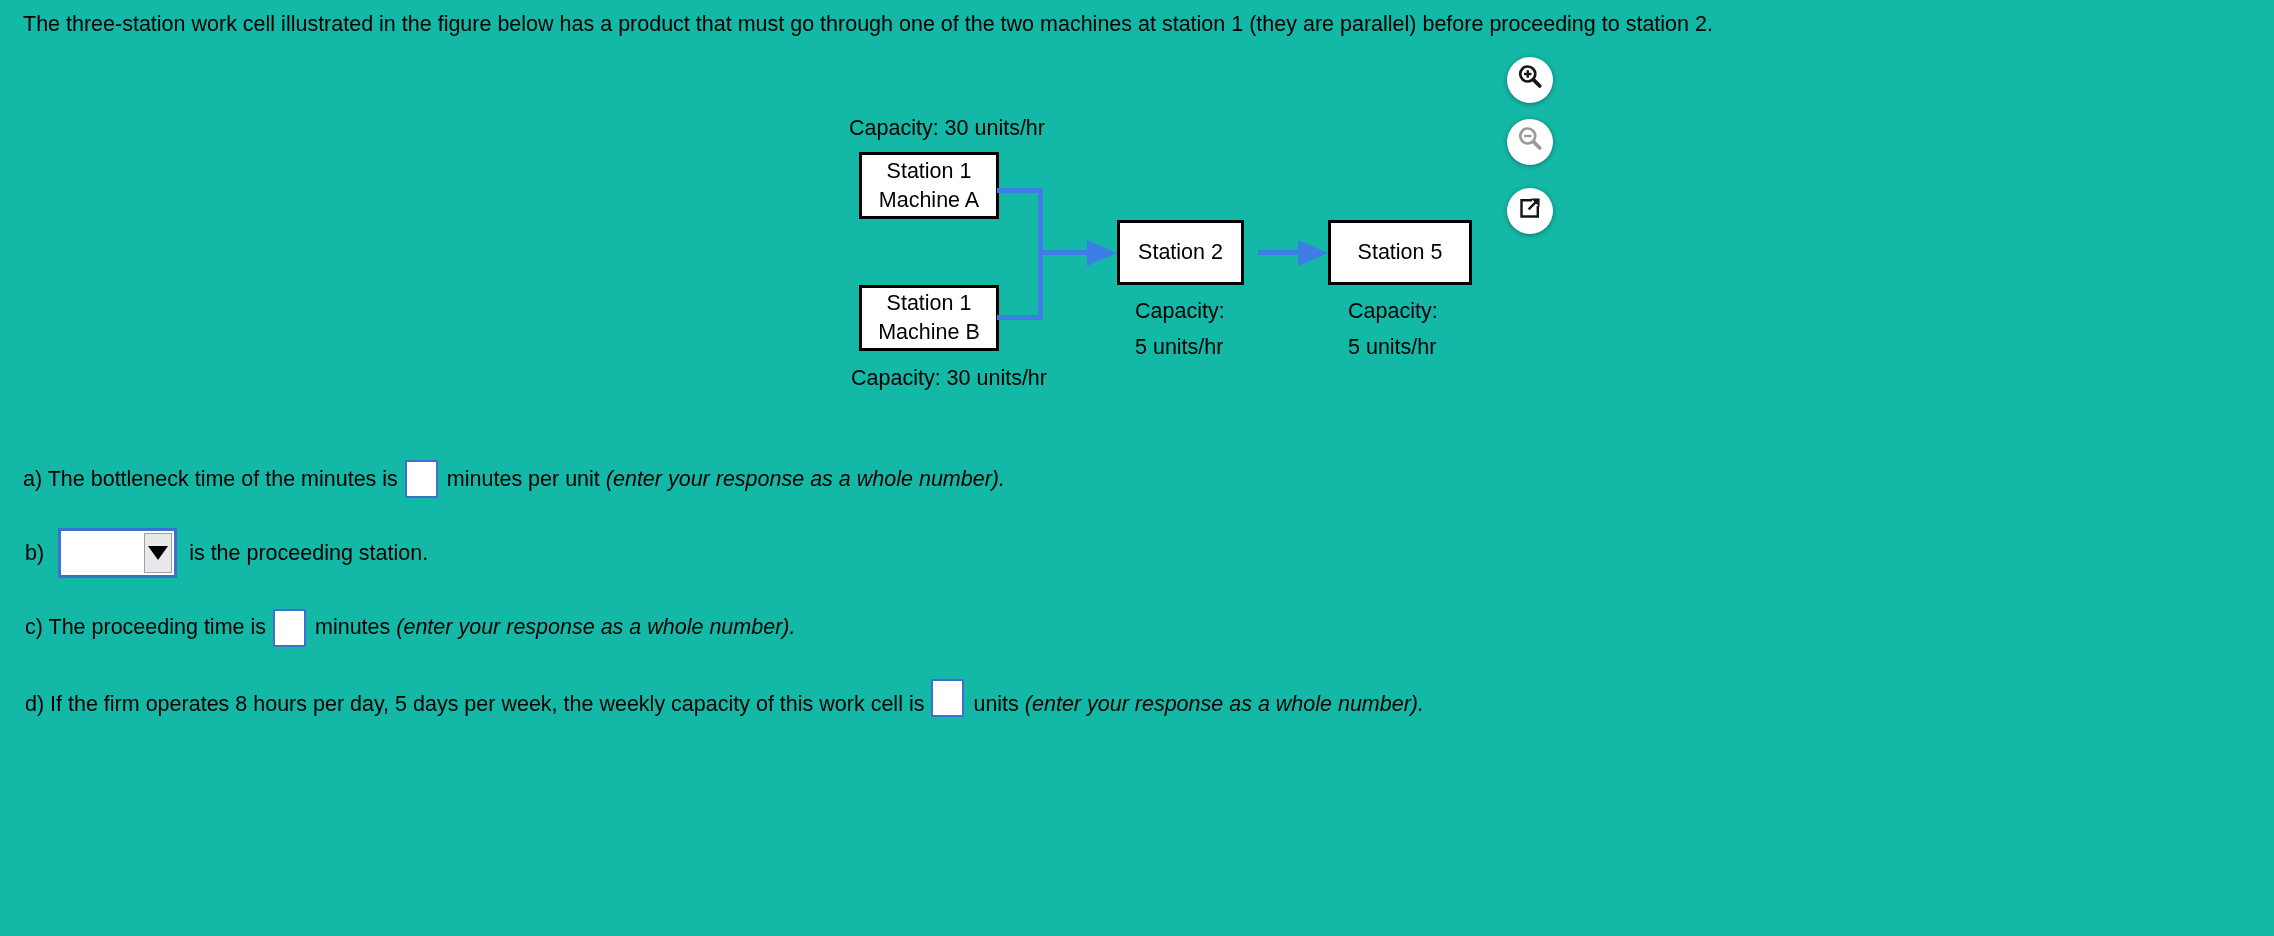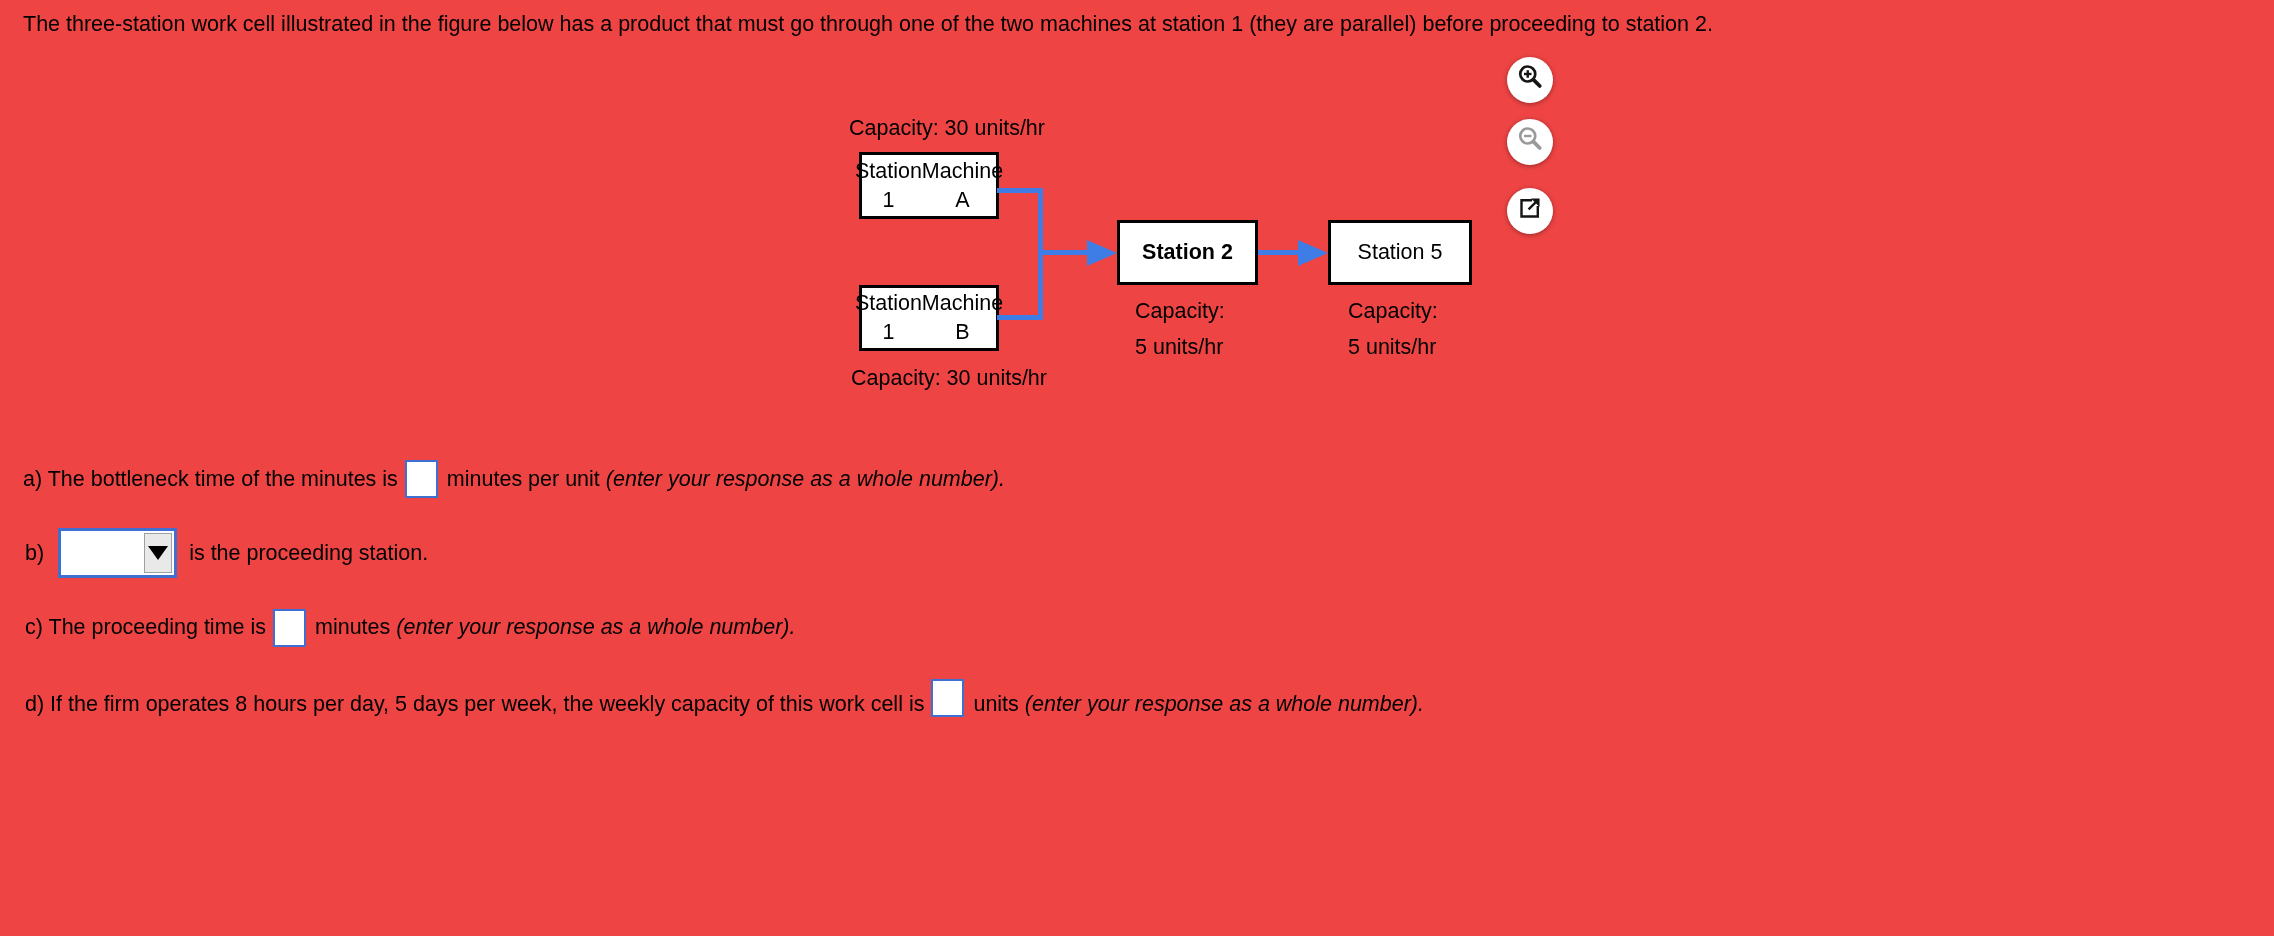--- a/index.html
+++ b/index.html
@@ -1,25 +1,25 @@
 <!DOCTYPE html>
 <html><head>
 <meta charset="utf-8">
 <style>
   html,body{margin:0;padding:0;background:#fff;}
   body{font-family:"Liberation Sans", sans-serif;color:#000;}
-  .canvas{position:relative;width:2274px;height:936px;background:#ef4444;overflow:hidden;font-size:21.5px;}
+  .canvas{position:relative;width:2274px;height:936px;background:#14b8a6;overflow:hidden;font-size:21.5px;}
 
   .abs{position:absolute;}
 
   
   .statement{left:23px;top:12px;white-space:nowrap;}
 
   
-  .node{box-sizing:border-box;border:3px solid #000;background:#fff;display:flex;flex-direction:row;align-items:center;justify-content:center;text-align:center;line-height:29px;}
+  .node{box-sizing:border-box;border:3px solid #000;background:#fff;display:flex;flex-direction:column;align-items:center;justify-content:center;text-align:center;line-height:29px;}
   .lbl{white-space:nowrap;margin-left:36px;}
   .cap2{line-height:36px;white-space:nowrap;}
 
   
   .line{background:#3e7de5;}
   .ah{width:0;height:0;border-top:13px solid transparent;border-bottom:13px solid transparent;border-left:30px solid #3e7de5;}
 
   
   .iconbtn{width:46px;height:46px;border-radius:50%;background:#fff;box-shadow:0 1px 5px rgba(0,0,0,.38);display:flex;align-items:center;justify-content:center;cursor:pointer;}
 
@@ -48,21 +48,21 @@
       <div>Machine A</div>
     </div>
 
     <div class="abs node" style="left:859px;top:285px;width:140px;height:66px;">
       <div>Station 1</div>
       <div>Machine B</div>
     </div>
 
     <div class="abs lbl" style="left:815px;top:366px;">Capacity: 30 units/hr</div>
 
-    <div class="abs node" style="left:1117px;top:220px;width:141px;height:65px;font-weight:bold;">
+    <div class="abs node" style="left:1117px;top:220px;width:127px;height:65px;">
       <div>Station 2</div>
     </div>
     <div class="abs cap2" style="left:1135px;top:293px;">
       <div>Capacity:</div>
       <div>5 units/hr</div>
     </div>
 
     <div class="abs node" style="left:1328px;top:220px;width:144px;height:65px;">
       <div>Station 5</div>
     </div>

